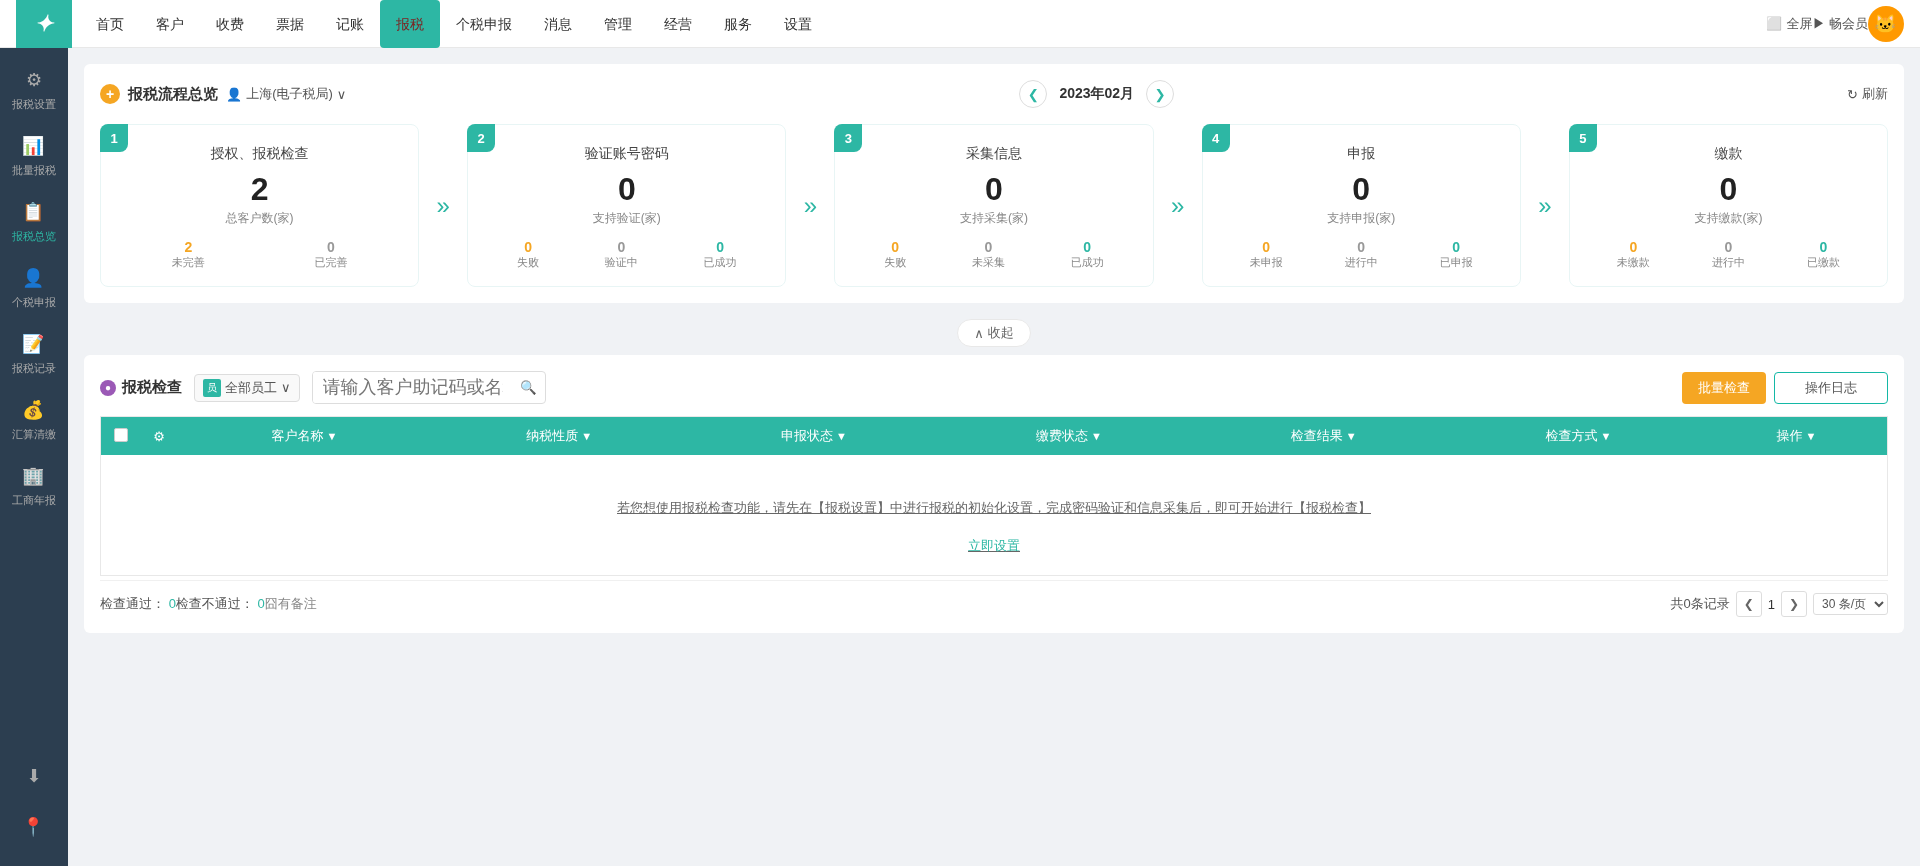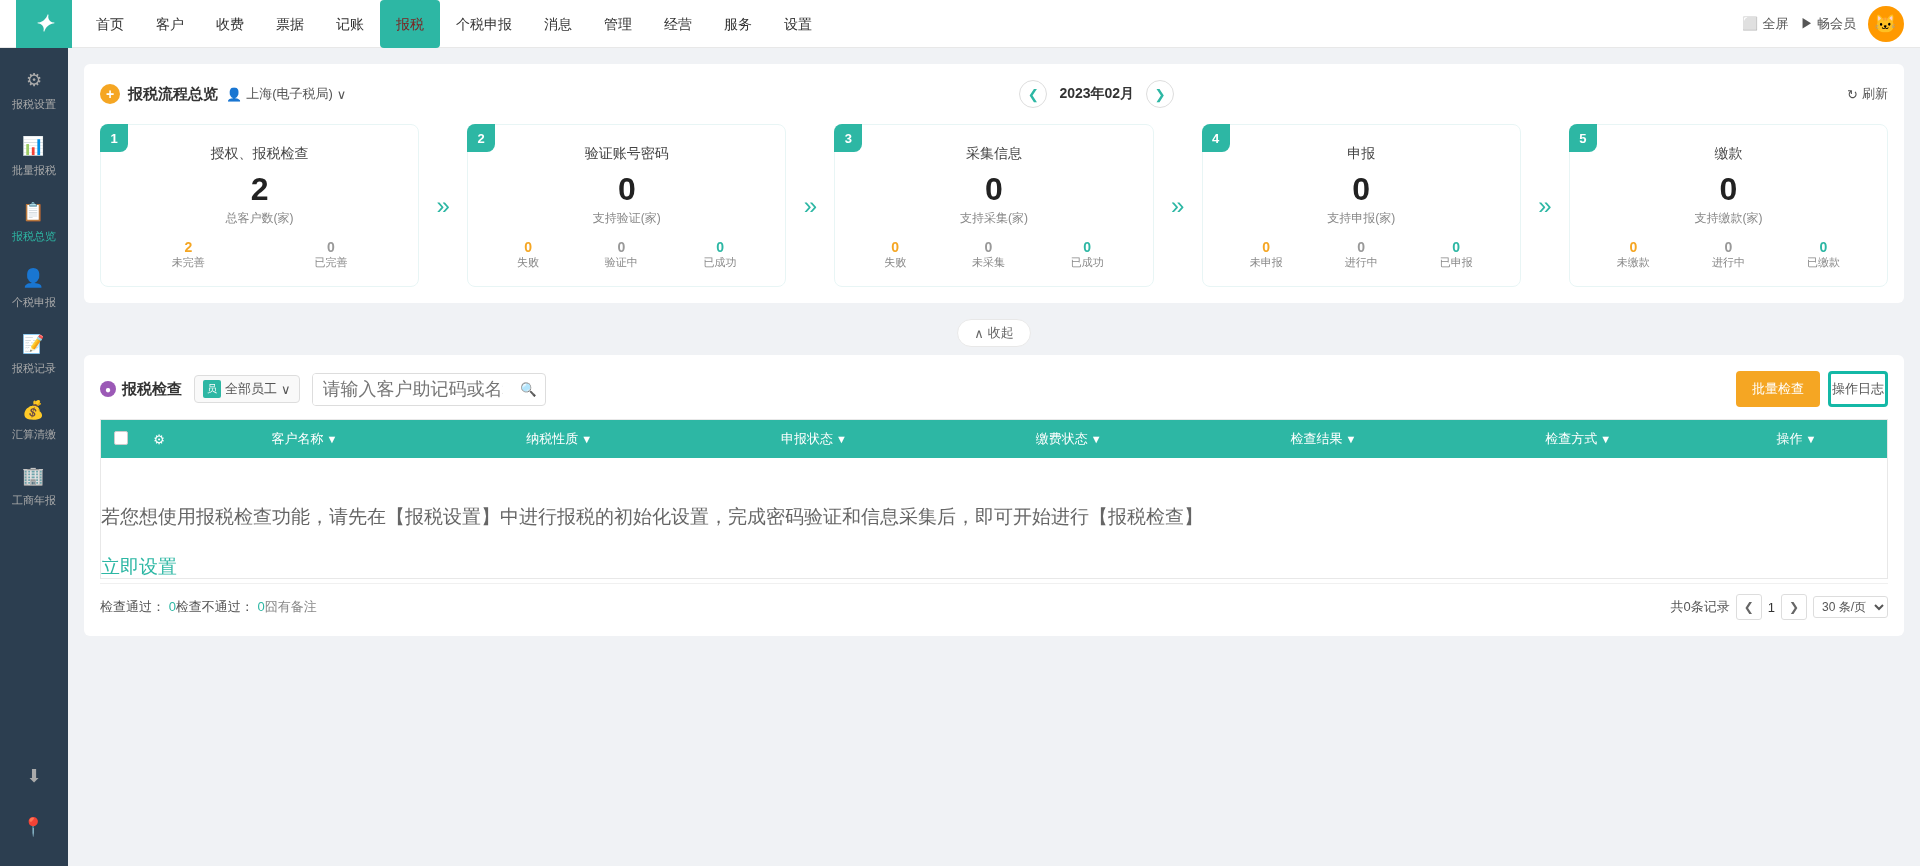--- a/index.html
+++ b/index.html
@@ -24,21 +24,21 @@
     .nav-menu { display: flex; align-items: center; flex: 1; }
     .nav-item {
       padding: 0 16px; height: 48px; line-height: 48px;
       cursor: pointer; color: #333; font-size: 14px;
       position: relative;
     }
     .nav-item.active {
       background: #2db7a4; color: #7f1d1d; border-radius: 4px;
     }
     .top-right {
-      display: flex; align-items: center; gap: 12px; color: #555; font-size: 13px;
+      display: flex; align-items: center; color: #555; font-size: 13px;
     }
     .top-right span { cursor: pointer; }
     .mascot {
       width: 36px; height: 36px;
       background: #f90; border-radius: 50%;
       display: flex; align-items: center; justify-content: center;
       color: #fff; font-size: 18px;
     }
 
     
@@ -211,22 +211,22 @@
     .search-btn {
       background: #fff; border: none; padding: 5px 8px;
       cursor: pointer; color: #999;
     }
     .check-actions { margin-left: auto; display: flex; gap: 8px; }
     .btn-batch {
       background: #f5a623; color: #fff; border: none;
       padding: 6px 16px; border-radius: 4px; cursor: pointer; font-size: 13px;
     }
     .btn-log {
-      background: #fff; color: #555; border: 3px solid #14b8a6;
-      padding: 6px 1px; border-radius: 4px; cursor: pointer; font-size: 13px;
+      background: #fff; color: #555; border: 1px solid #14b8a6;
+      padding: 6px 30px; border-radius: 4px; cursor: pointer; font-size: 13px;
     }
 
     
     .check-table { width: 100%; border-collapse: collapse; }
     .check-table thead tr {
       background: #2db7a4; color: #fff;
     }
     .check-table thead th {
       padding: 10px 12px; font-size: 13px; font-weight: normal;
       text-align: center;
@@ -234,22 +234,22 @@
     .check-table .th-check {
       width: 40px;
     }
     .check-table .th-gear {
       width: 36px;
     }
     .th-filter {
       display: inline-flex; align-items: center; gap: 3px;
     }
     .empty-msg {
-      color: #666; padding: 40px 0 20px;
-      font-size: 19px; line-height: 2;
+      text-align: center; color: #666; padding: 40px 0 20px;
+      font-size: 13px; line-height: 2; text-decoration: underline;
     }
     .setup-link { color: #2db7a4; cursor: pointer; text-decoration: none; }
 
     
     .table-footer {
       display: flex; align-items: center;
       padding: 10px 0 0;
       font-size: 13px; color: #555;
       border-top: 1px solid #f0f0f0;
       margin-top: 4px;

